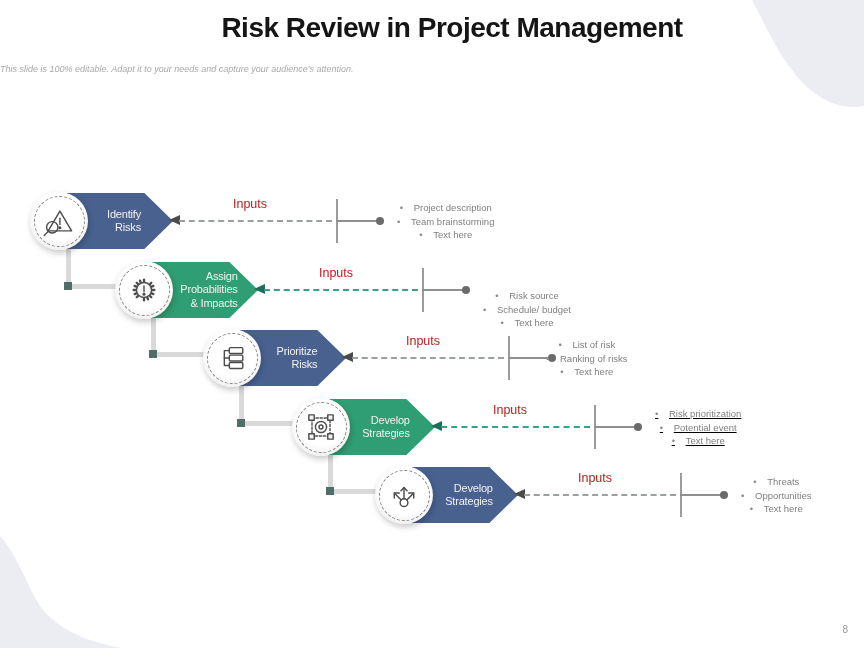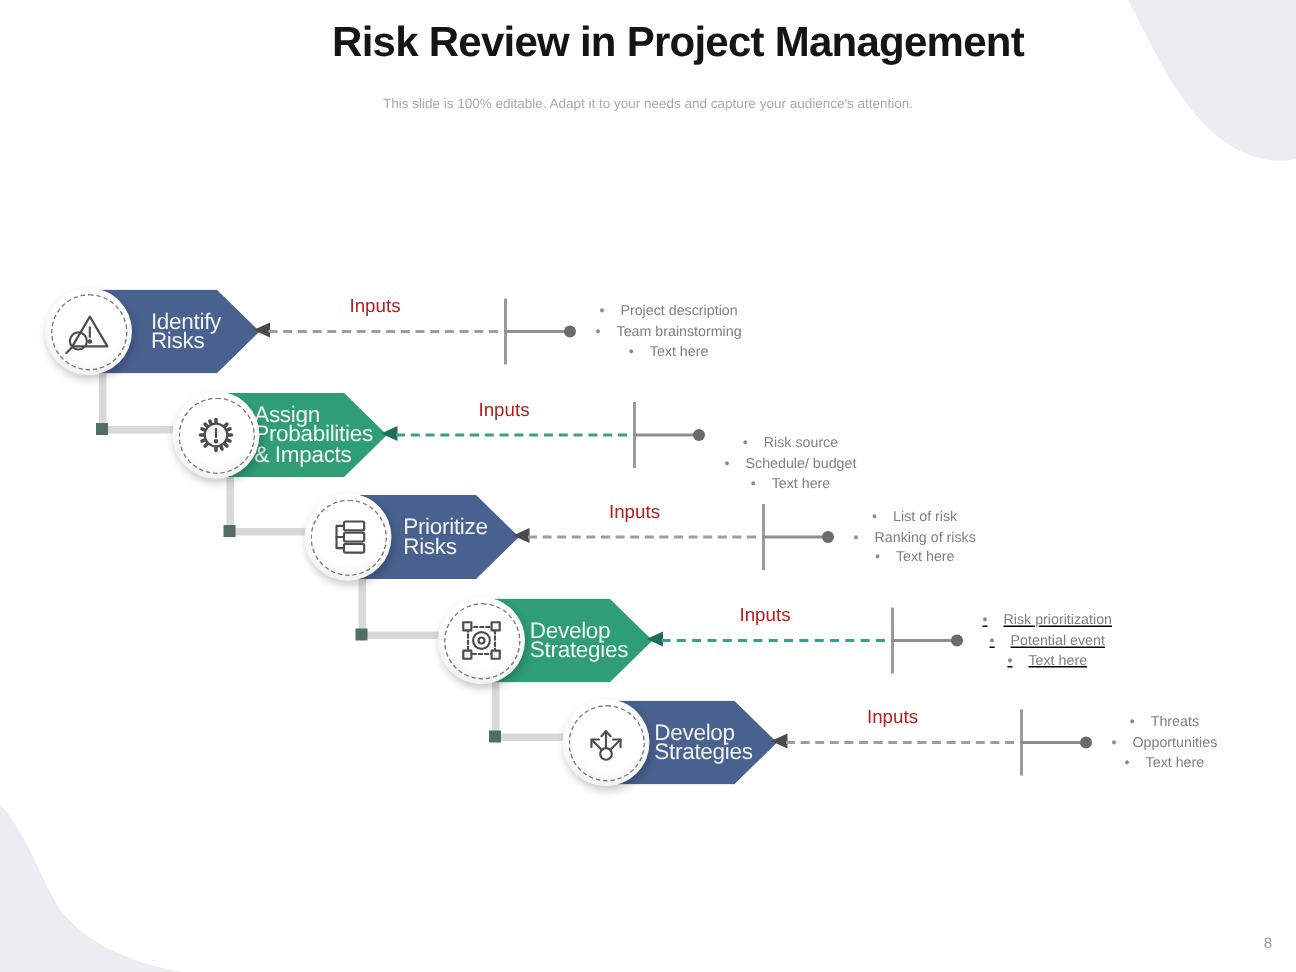--- a/index.html
+++ b/index.html
@@ -8,42 +8,42 @@
     position:relative; width:864px; height:648px; background:#ffffff;
     overflow:hidden; font-family:"Liberation Sans", sans-serif;
   }
   .blob-svg { position:absolute; left:0; top:0; width:864px; height:648px; pointer-events:none; }
 
   .slide-title {
     position:absolute; top:12px; left:0; width:100%; text-align:center;
     font-size:28px; font-weight:bold; color:#151515; letter-spacing:-0.5px;padding-left:40px;
   }
   .slide-subtitle {
-    position:absolute; top:64px; left:0; width:100%; text-align:center;
-    font-size:9px; color:#a9a9a9;
+    position:absolute; top:64px; left:0; width:100%; 
+    font-size:9px; font-style:italic; color:#a9a9a9;
   }
   .page-number {
     position:absolute; right:16px; top:624px; font-size:10px; color:#9a9a9a;
   }
 
   
   .conn { position:absolute; background:#d9d9d9; }
   .conn-sq { position:absolute; width:8px; height:8px; background:#4e6e67; }
 
   
   .chevron {
     position:absolute; width:106px; height:56px;
     clip-path: polygon(0 0, 73% 0, 100% 50%, 73% 100%, 0 100%);
     display:flex; align-items:center; justify-content:center;
     padding-left:18px; padding-right:10px;
   }
   .chevron.blue  { background:#48618f; }
   .chevron.green { background:#2f9e74; }
   .chevron .lbl {
-    color:#f2f2f2; font-size:15px; line-height:13.5px; text-align:left;
+    color:#f2f2f2; font-size:11px; line-height:13.5px; text-align:right;
     white-space:pre-line; letter-spacing:-0.2px;
   }
 
   
   .badge {
     position:absolute; width:58px; height:58px; border-radius:50%;
     background:radial-gradient(circle at 50% 42%, #ffffff 52%, #efefef 78%, #e0e0e0 100%);
     box-shadow:1px 3px 6px rgba(0,0,0,0.22);
     display:flex; align-items:center; justify-content:center;
   }
@@ -206,21 +206,21 @@
         <path d="M17 11.8 H11.5 V28.3 H17"></path>
         <path d="M11.5 20 H17"></path>
       </svg>
     </div>
     <div class="inputs-label" style="left:363px;top:334px;">Inputs</div>
     <div class="ahead" style="left:342px;top:352px;"></div>
     <div class="dash" style="left:352px;top:357px;width:152px;"></div>
     <div class="vbar" style="left:508px;top:336px;"></div>
     <div class="hlead" style="left:508px;top:357px;"></div>
     <div class="dot" style="left:548px;top:354px;"></div>
-    <div class="bullets" style="left:569px;top:338px;">
+    <div class="bullets" style="left:546px;top:338px;">
       <div class="b-item">
           <span class="t">List of risk</span>
         </div>
       <div class="b-item">
           <span class="t">Ranking of risks</span>
         </div>
       <div class="b-item">
           <span class="t">Text here</span>
         </div>
     </div>

